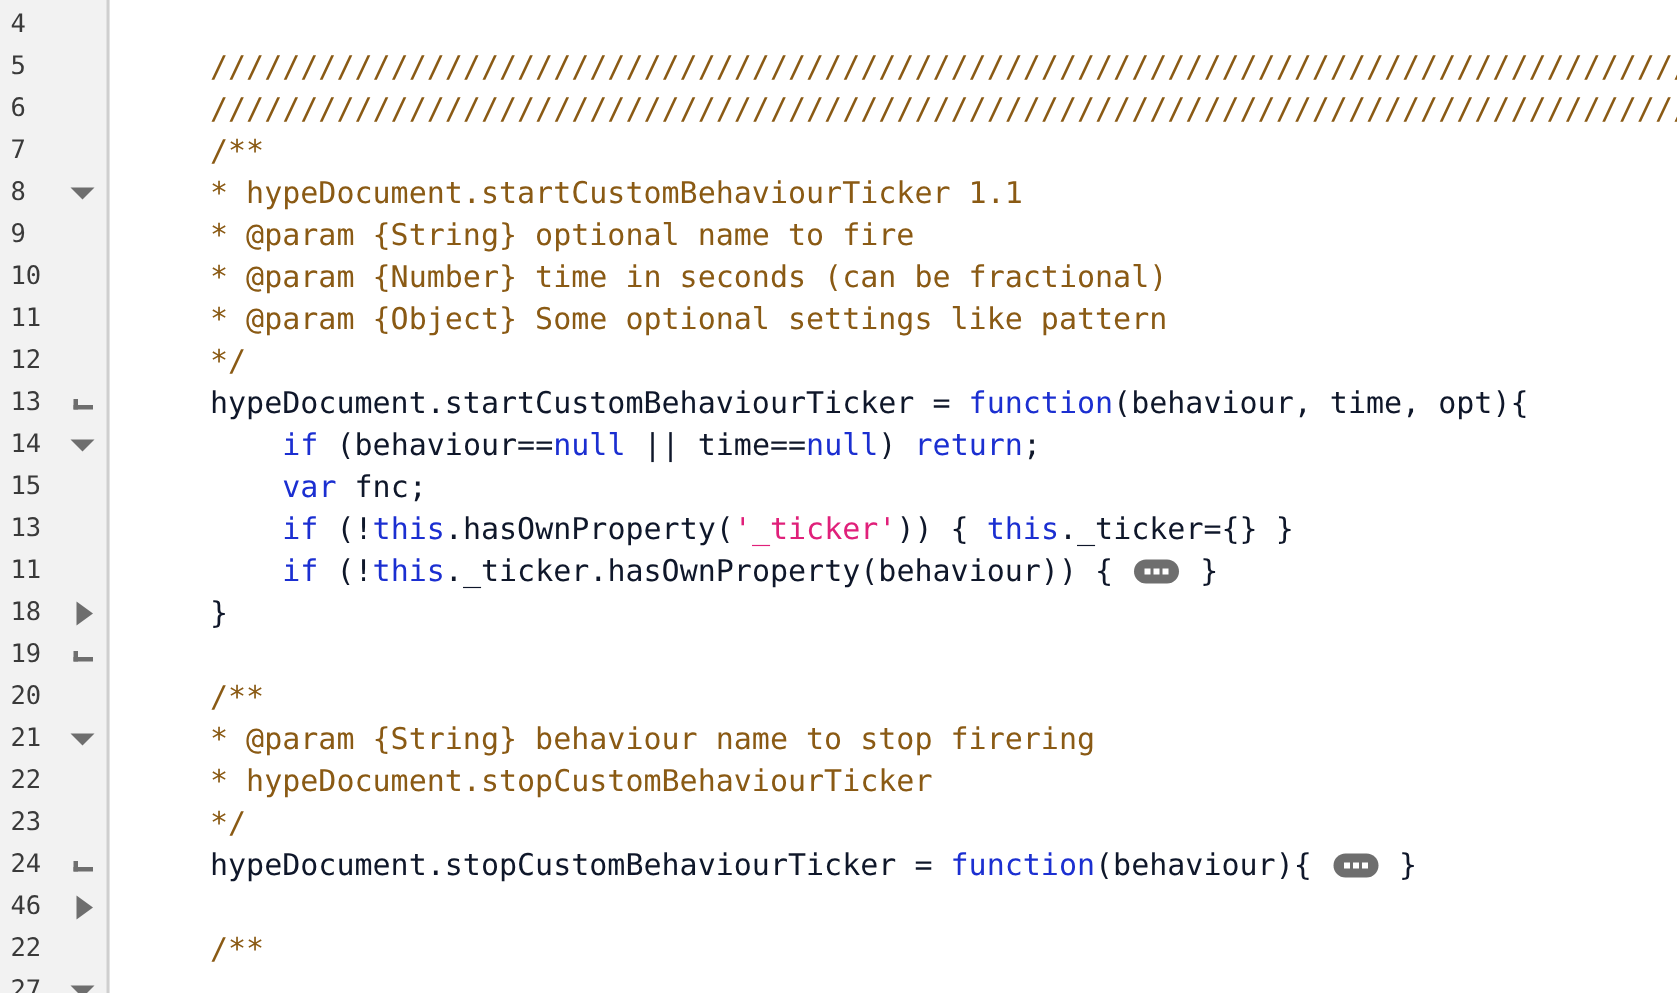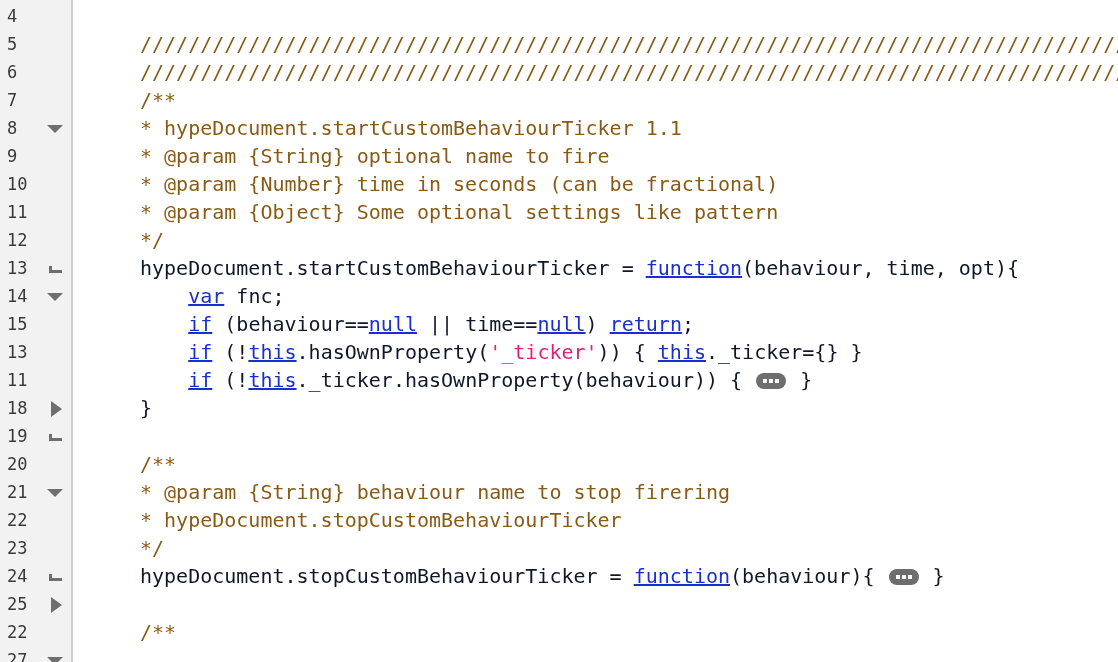--- a/index.html
+++ b/index.html
@@ -103,21 +103,21 @@
   .cline {
     height: 28px;
     line-height: 28px;
     white-space: pre;
     font-family: "DejaVu Sans Mono", "Liberation Mono", monospace;
     font-size: 20px;
     color: #000000;
     padding-left: 67px;
   }
   .tok-comment { color: #8a5a14; }
-  .tok-keyword { color: #1b2fd1; text-decoration: underline; }
+  .tok-keyword { color: #1b2fd1; }
   .tok-string  { color: #e0207a; }
   .tok-plain   { color: #0f172a; }
   .fold-pill {
     display: inline-block;
     position: relative;
     width: 30px;
     height: 16px;
     border-radius: 8px;
     background: #6e6e6e;
     vertical-align: -2px;
@@ -205,21 +205,21 @@
           <span class="lnum">22</span>
         </div>
         <div class="gline">
           <span class="lnum">23</span>
         </div>
         <div class="gline">
           <span class="lnum">24</span>
           <span class="fold end"></span>
         </div>
         <div class="gline">
-          <span class="lnum">25</span>
+          <span class="lnum">46</span>
           <span class="fold right"></span>
         </div>
         <div class="gline">
           <span class="lnum">22</span>
         </div>
         <div class="gline">
           <span class="lnum">27</span>
           <span class="fold down"></span>
         </div>
       </div>
@@ -229,22 +229,22 @@
         <div class="cline"></div>
         <div class="cline"><span class="tok-comment">////////////////////////////////////////////////////////////////////////////////////</span></div>
         <div class="cline"><span class="tok-comment">////////////////////////////////////////////////////////////////////////////////////</span></div>
         <div class="cline"><span class="tok-comment">/**</span></div>
         <div class="cline"><span class="tok-comment">* hypeDocument.startCustomBehaviourTicker 1.1</span></div>
         <div class="cline"><span class="tok-comment">* @param {String} optional name to fire</span></div>
         <div class="cline"><span class="tok-comment">* @param {Number} time in seconds (can be fractional)</span></div>
         <div class="cline"><span class="tok-comment">* @param {Object} Some optional settings like pattern</span></div>
         <div class="cline"><span class="tok-comment">*/</span></div>
         <div class="cline"><span class="tok-plain">hypeDocument.startCustomBehaviourTicker = </span><span class="tok-keyword">function</span><span class="tok-plain">(behaviour, time, opt){</span></div>
+        <div class="cline"><span class="tok-plain">    </span><span class="tok-keyword">if</span><span class="tok-plain"> (behaviour==</span><span class="tok-keyword">null</span><span class="tok-plain"> || time==</span><span class="tok-keyword">null</span><span class="tok-plain">) </span><span class="tok-keyword">return</span><span class="tok-plain">;</span></div>
         <div class="cline"><span class="tok-plain">    </span><span class="tok-keyword">var</span><span class="tok-plain"> fnc;</span></div>
-        <div class="cline"><span class="tok-plain">    </span><span class="tok-keyword">if</span><span class="tok-plain"> (behaviour==</span><span class="tok-keyword">null</span><span class="tok-plain"> || time==</span><span class="tok-keyword">null</span><span class="tok-plain">) </span><span class="tok-keyword">return</span><span class="tok-plain">;</span></div>
         <div class="cline"><span class="tok-plain">    </span><span class="tok-keyword">if</span><span class="tok-plain"> (!</span><span class="tok-keyword">this</span><span class="tok-plain">.hasOwnProperty(</span><span class="tok-string">'_ticker'</span><span class="tok-plain">)) { </span><span class="tok-keyword">this</span><span class="tok-plain">._ticker={} }</span></div>
         <div class="cline"><span class="tok-plain">    </span><span class="tok-keyword">if</span><span class="tok-plain"> (!</span><span class="tok-keyword">this</span><span class="tok-plain">._ticker.hasOwnProperty(behaviour)) { </span><span class="fold-pill"><i></i><i></i><i></i></span><span class="tok-plain"> }</span></div>
         <div class="cline"><span class="tok-plain">}</span></div>
         <div class="cline"></div>
         <div class="cline"><span class="tok-comment">/**</span></div>
         <div class="cline"><span class="tok-comment">* @param {String} behaviour name to stop firering</span></div>
         <div class="cline"><span class="tok-comment">* hypeDocument.stopCustomBehaviourTicker</span></div>
         <div class="cline"><span class="tok-comment">*/</span></div>
         <div class="cline"><span class="tok-plain">hypeDocument.stopCustomBehaviourTicker = </span><span class="tok-keyword">function</span><span class="tok-plain">(behaviour){ </span><span class="fold-pill"><i></i><i></i><i></i></span><span class="tok-plain"> }</span></div>
         <div class="cline"></div>

